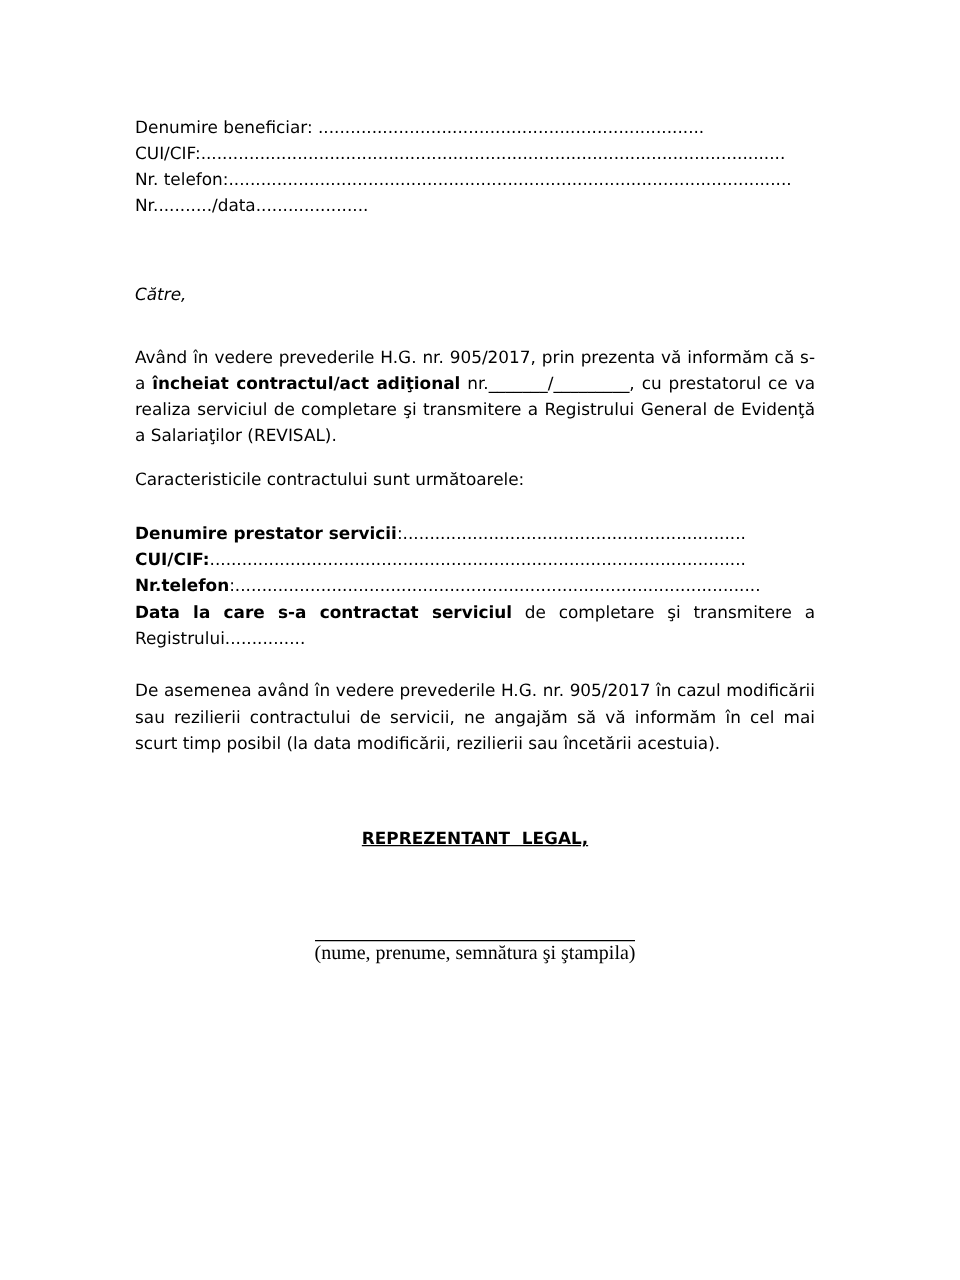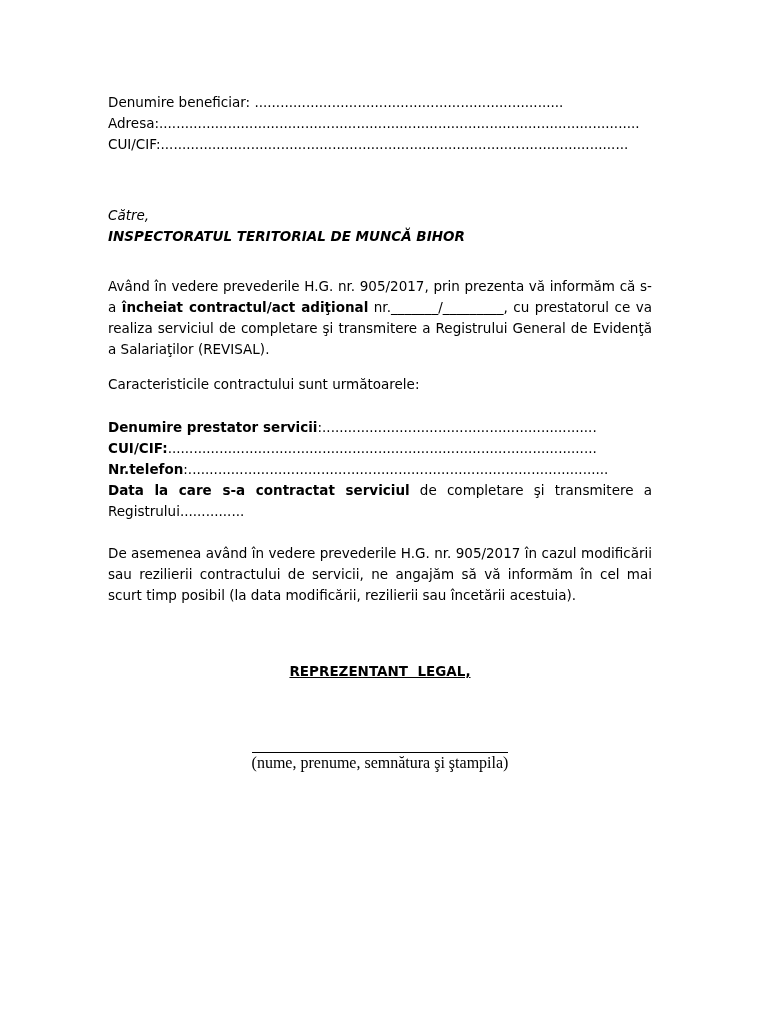--- a/index.html
+++ b/index.html
@@ -45,27 +45,27 @@
     margin-top: 2px;
   }
 </style>
 </head>
 <body>
 
 <div class="page">
 
   <header class="header-block">
     <p class="dotted-line">Denumire beneficiar: ........................................................................</p>
-    <p class="dotted-line">Adresa:................................................................................................................</p>
     <p class="dotted-line">CUI/CIF:.............................................................................................................</p>
+    <p class="dotted-line">Nr. telefon:.........................................................................................................</p>
+    <p class="dotted-line">Nr.........../data.....................</p>
   </header>
 
   <section class="salutation-block">
     <p>Către,</p>
-    <p class="bold">INSPECTORATUL TERITORIAL DE MUNCĂ BIHOR</p>
   </section>
 
   <p class="intro justify"><span>Având în vedere prevederile H.G. nr. 905/2017, prin prezenta vă informăm că s-a </span><strong>încheiat contractul/act adiţional</strong><span> nr._______/_________, cu prestatorul ce va realiza serviciul de completare şi transmitere a Registrului General de Evidenţă a Salariaţilor (REVISAL).</span></p>
 
   <p class="characteristics">Caracteristicile contractului sunt următoarele:</p>
 
   <section class="fields-block">
     <p class="dotted-line"><strong>Denumire prestator servicii</strong><span>:................................................................</span></p>
     <p class="dotted-line"><strong>CUI/CIF:</strong><span>....................................................................................................</span></p>
     <p class="dotted-line"><strong>Nr.telefon</strong><span>:..................................................................................................</span></p>

